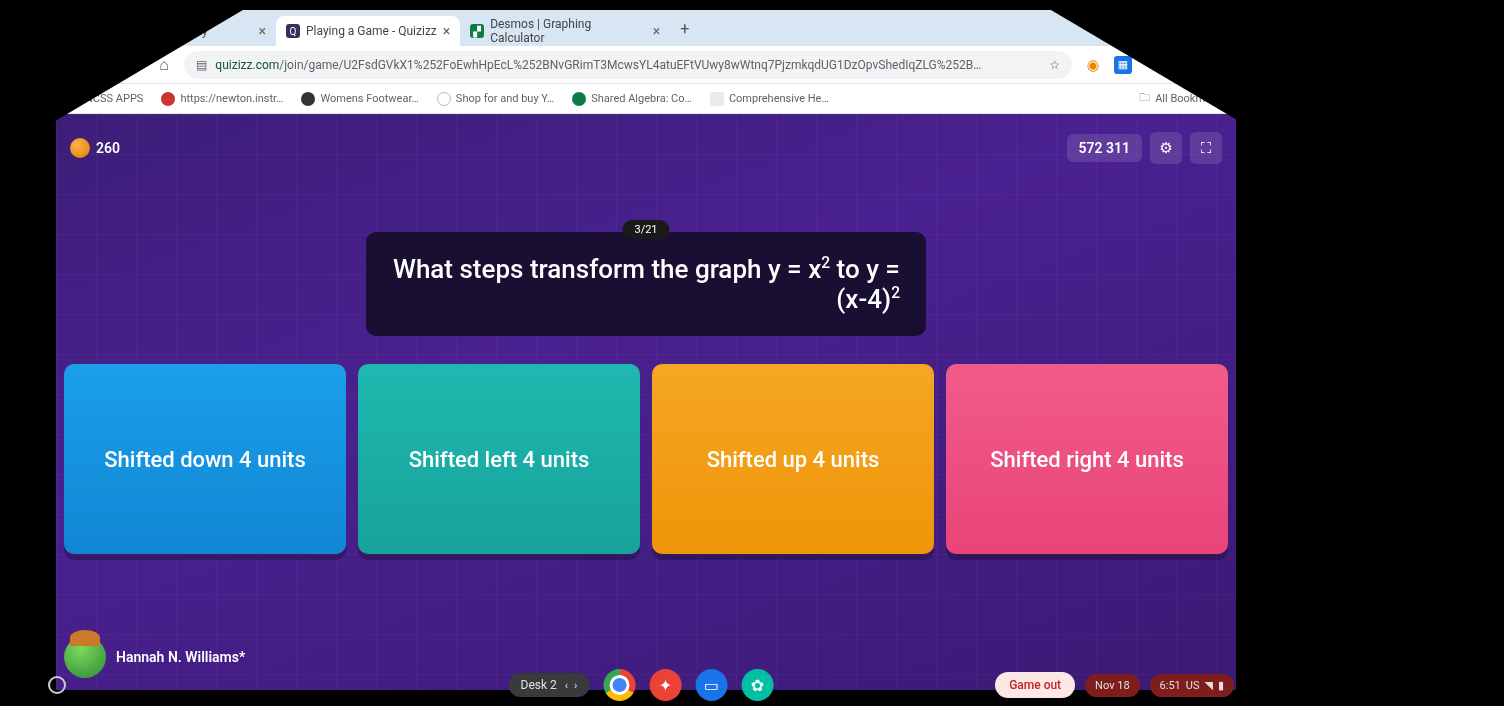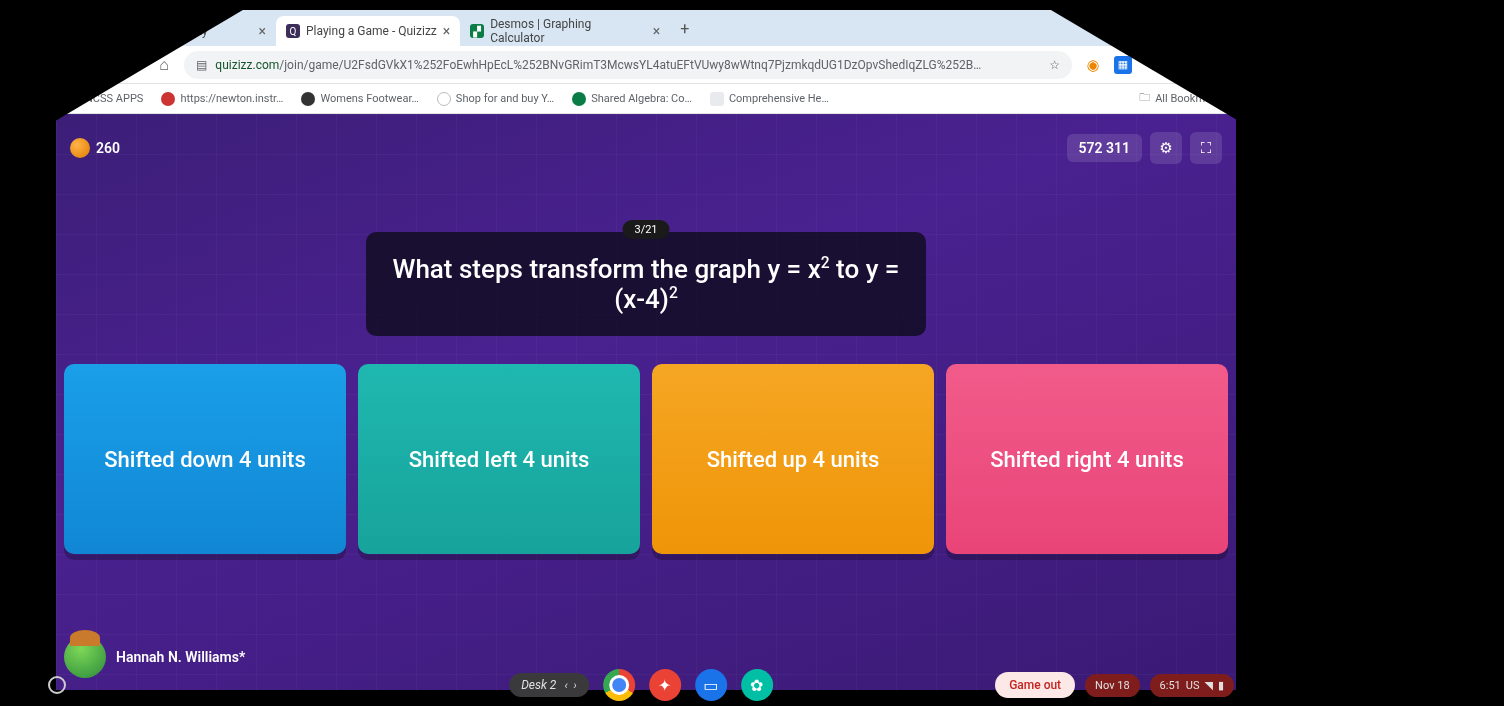--- a/index.html
+++ b/index.html
@@ -33,40 +33,40 @@
 
 .topbar { position: absolute; top: 18px; left: 14px; right: 14px; display: flex; align-items: center; }
 .score-pill { display: flex; align-items: center; gap: 6px; color: #fff; font-size: 14px; font-weight: 600; }
 .coin { width: 20px; height: 20px; border-radius: 50%; background: radial-gradient(circle at 35% 35%, #ffb347, #e07b00); }
 .right-controls { margin-left: auto; display: flex; align-items: center; gap: 8px; }
 .stat-pill { background: rgba(255,255,255,0.12); color: #fff; padding: 6px 12px; border-radius: 6px; font-size: 14px; font-weight: 600; }
 .ctrl-btn { width: 32px; height: 32px; background: rgba(255,255,255,0.12); border-radius: 6px; display: flex; align-items: center; justify-content: center; color: #fff; font-size: 15px; }
 
 .qwrap { position: absolute; top: 118px; left: 50%; transform: translateX(-50%); width: 560px; }
 .progress-pill { position: absolute; top: -12px; left: 50%; transform: translateX(-50%); background: #1a1a1a; color: #fff; font-size: 11px; padding: 3px 12px; border-radius: 10px; z-index: 2; }
-.qbox { background: rgba(10,10,20,0.75); border-radius: 10px; padding: 22px 26px; color: #fff; font-size: 26px; font-weight: 500; text-align: center; }
+.qbox { background: rgba(10,10,20,0.75); border-radius: 10px; padding: 22px 26px; color: #fff; font-size: 26px; font-weight: 500; text-align: right; }
 .qbox sup { font-size: 0.6em; }
 
 .answers { position: absolute; top: 250px; left: 8px; right: 8px; display: flex; gap: 12px; }
 .ans { flex: 1; height: 190px; border-radius: 10px; display: flex; align-items: center; justify-content: center; color: #fff; font-size: 22px; font-weight: 500; padding: 10px; text-align: center; box-shadow: 0 6px 0 rgba(0,0,0,0.25); cursor: pointer; }
 .ans.a { background: linear-gradient(180deg, #1a9fe8, #1187d4); }
 .ans.b { background: linear-gradient(180deg, #1fb8b0, #17a39b); align-items: center; }
 .ans.c { background: linear-gradient(180deg, #f5a623, #ef9508); }
 .ans.d { background: linear-gradient(180deg, #f15b8a, #e94478); }
 
 .player { position: absolute; bottom: 12px; left: 8px; display: flex; align-items: center; gap: 10px; }
 .avatar { width: 42px; height: 42px; border-radius: 50%; background: radial-gradient(circle at 40% 30%, #7ed957, #2a8a3a); position: relative; }
 .avatar::after { content:""; position:absolute; top:-6px; left:6px; width:30px; height:16px; background:#c97a2b; border-radius:50% 50% 0 0; }
 .pname { color: #fff; font-size: 14px; font-weight: 600; }
 
 
 .shelf { position: absolute; left: 30px; right: 252px; bottom: 0; height: 42px; display: flex; align-items: center; padding: 0 18px; color: #e0e0e0; font-size: 13px; }
 .launcher { width: 18px; height: 18px; border: 2px solid #ccc; border-radius: 50%; }
 .shelf-center { position: absolute; left: 50%; transform: translateX(-50%); display: flex; align-items: center; gap: 14px; }
-.desk-pill { background: #3a3a3d; border-radius: 16px; padding: 5px 12px; display: flex; align-items: center; gap: 8px; font-size: 12px; font-style: italic; }
+.desk-pill { background: #3a3a3d; border-radius: 16px; padding: 5px 12px; display: flex; align-items: center; gap: 8px; font-size: 12px; }
 .desk-pill .arrows { display: flex; gap: 6px; font-size: 11px; }
 .shelf-ico { width: 32px; height: 32px; border-radius: 50%; display: flex; align-items: center; justify-content: center; font-size: 16px; color: #fff; }
 .si-chrome { background: conic-gradient(#ea4335 0 120deg, #fbbc05 120deg 240deg, #34a853 240deg 360deg); position: relative; }
 .si-chrome::after { content:""; position:absolute; width:14px; height:14px; background:#4285f4; border:3px solid #fff; border-radius:50%; }
 .si-red { background: #ea4335; }
 .si-blue { background: #1a73e8; }
 .si-teal { background: #00bfa5; }
 .shelf-right { margin-left: auto; display: flex; align-items: center; gap: 10px; }
 .signout { background: #fce8e6; color: #c5221f; padding: 6px 14px; border-radius: 14px; font-size: 12px; font-weight: 500; }
 .date-pill, .status-pill { background: #7f1d1d; padding: 5px 10px; border-radius: 12px; font-size: 11px; }

